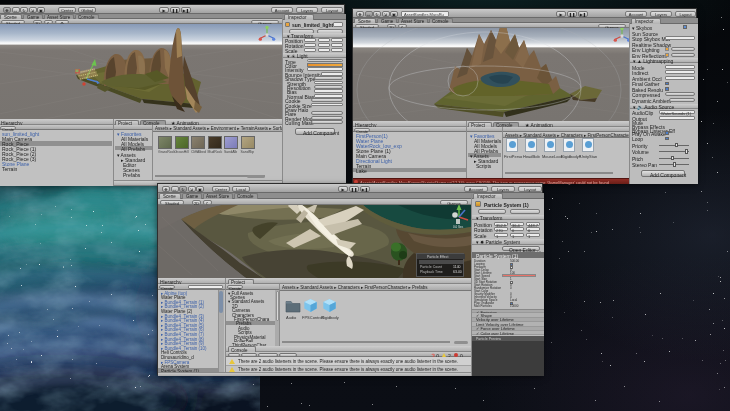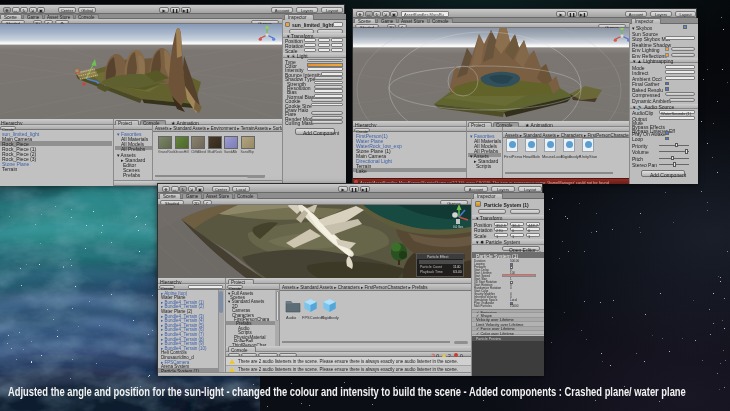--- a/index.html
+++ b/index.html
@@ -963,17 +963,14 @@
       </div>
  <div class="abs" style="left:314px;top:152px;width:72px;height:40px;background:#3c3c3c;">
   <div class="abs" style="left:0;top:0;width:72px;height:5px;background:#565656;">
           <div class="t" style="left:4px;top:0.5px;font-size:3.5px;color:#ccc;">Particle Preview</div>
         </div>
  </div>
 
  <div class="abs" style="left:0;top:188px;width:313px;height:4px;background:linear-gradient(#c6c6c6,#aaaaaa);border-top:1px solid #8a8a8a;"></div>
 </div>
 
-<div class="abs" style="left:8px;top:382px;width:722px;height:16px;">
- <span id="cap" style="display:inline-block;white-space:nowrap;color:#f2f2f2;font-size:12px;font-weight:bold;transform-origin:0 50%;transform:scaleX(0.78);letter-spacing:0px;">Adjusted the angle and position for the sun-light - changed the colour and intensity to build the scene - Added components : Crashed plane/ water plane</span>
+
 </div>
 
-</div>
-
 </body></html>

